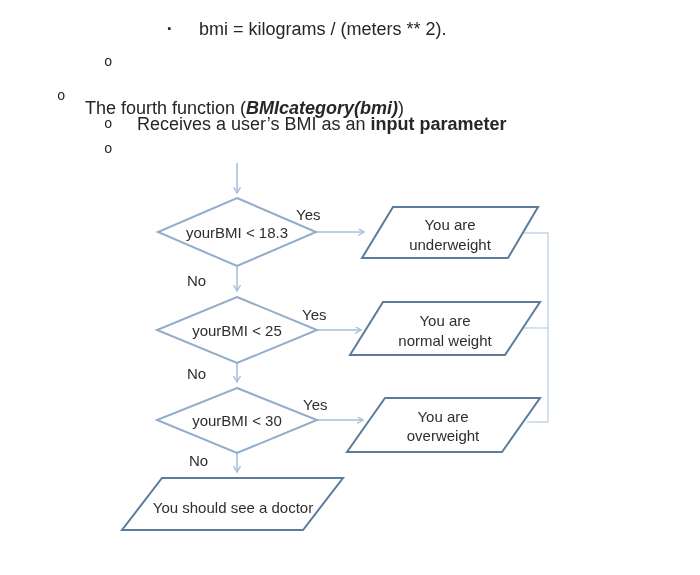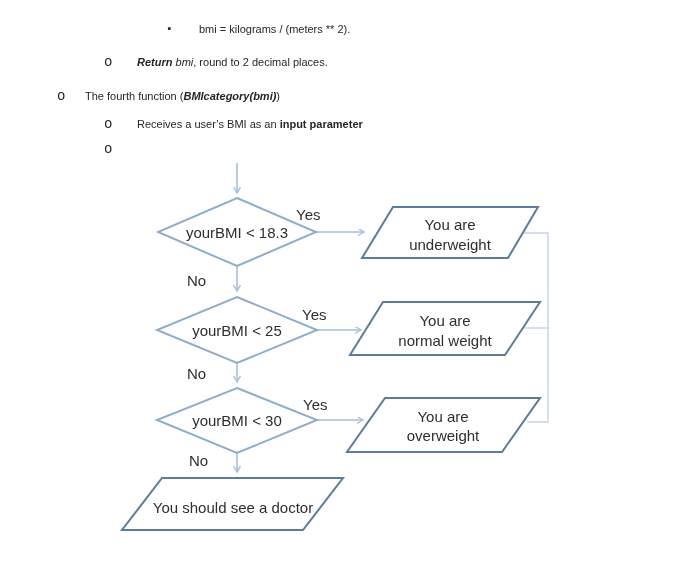--- a/index.html
+++ b/index.html
@@ -7,21 +7,21 @@
     position:relative;
     width:700px;height:575px;
     background:#ffffff;
     font-family:"Liberation Sans",sans-serif;
     color:#262626;
     overflow:hidden;
   }
   .marker,.txt{
     position:absolute;
     white-space:nowrap;
-    font-size:11px;
+    font-size:18px;
     line-height:21px;
     color:#262626;
   }
   .marker{font-family:"Liberation Mono",monospace;font-size:14px;}
   .marker.square{font-size:11px;line-height:21px;}
   .b{font-weight:bold;}
   .i{font-style:italic;}
   .bi{font-weight:bold;font-style:italic;}
   svg.flow{position:absolute;left:0;top:0;}
   svg.flow text{
@@ -36,24 +36,23 @@
 </style>
 </head>
 <body>
 
 <div class="page">
 
   <span class="marker square" style="left:166px;top:19px;">▪</span>
   <span class="txt" style="left:199px;top:19px;"><span>bmi = kilograms / (meters ** 2).</span></span>
 
   <span class="marker" style="left:104px;top:52px;">o</span>
-  <span class="txt" style="left:137px;top:52px;"><span class="bi">Return</span><span class="i"> bmi</span><span>, round to 2 decimal places.</span></span>
 
   <span class="marker" style="left:57px;top:86px;">o</span>
-  <span class="txt" style="left:85px;top:86px;"><span>The fourth function (</span><span class="bi">BMIcategory(bmi)</span><span>)</span></span>
+  <span class="txt" style="left:85px;top:98px;"><span>The fourth function (</span><span class="bi">BMIcategory(bmi)</span><span>)</span></span>
 
   <span class="marker" style="left:104px;top:114px;">o</span>
   <span class="txt" style="left:137px;top:114px;"><span>Receives a user’s BMI as an </span><span class="b">input parameter</span></span>
 
   <span class="marker" style="left:104px;top:139px;">o</span>
 
   <svg class="flow" width="700" height="575" viewBox="0 0 700 575">
     <defs>
       <marker id="arrow" markerWidth="9" markerHeight="9" refX="6" refY="3.5" orient="auto" markerUnits="userSpaceOnUse">
         <path d="M0,0 L6,3.5 L0,7" fill="none" stroke="#a5c1dd" stroke-width="1.4"></path>

